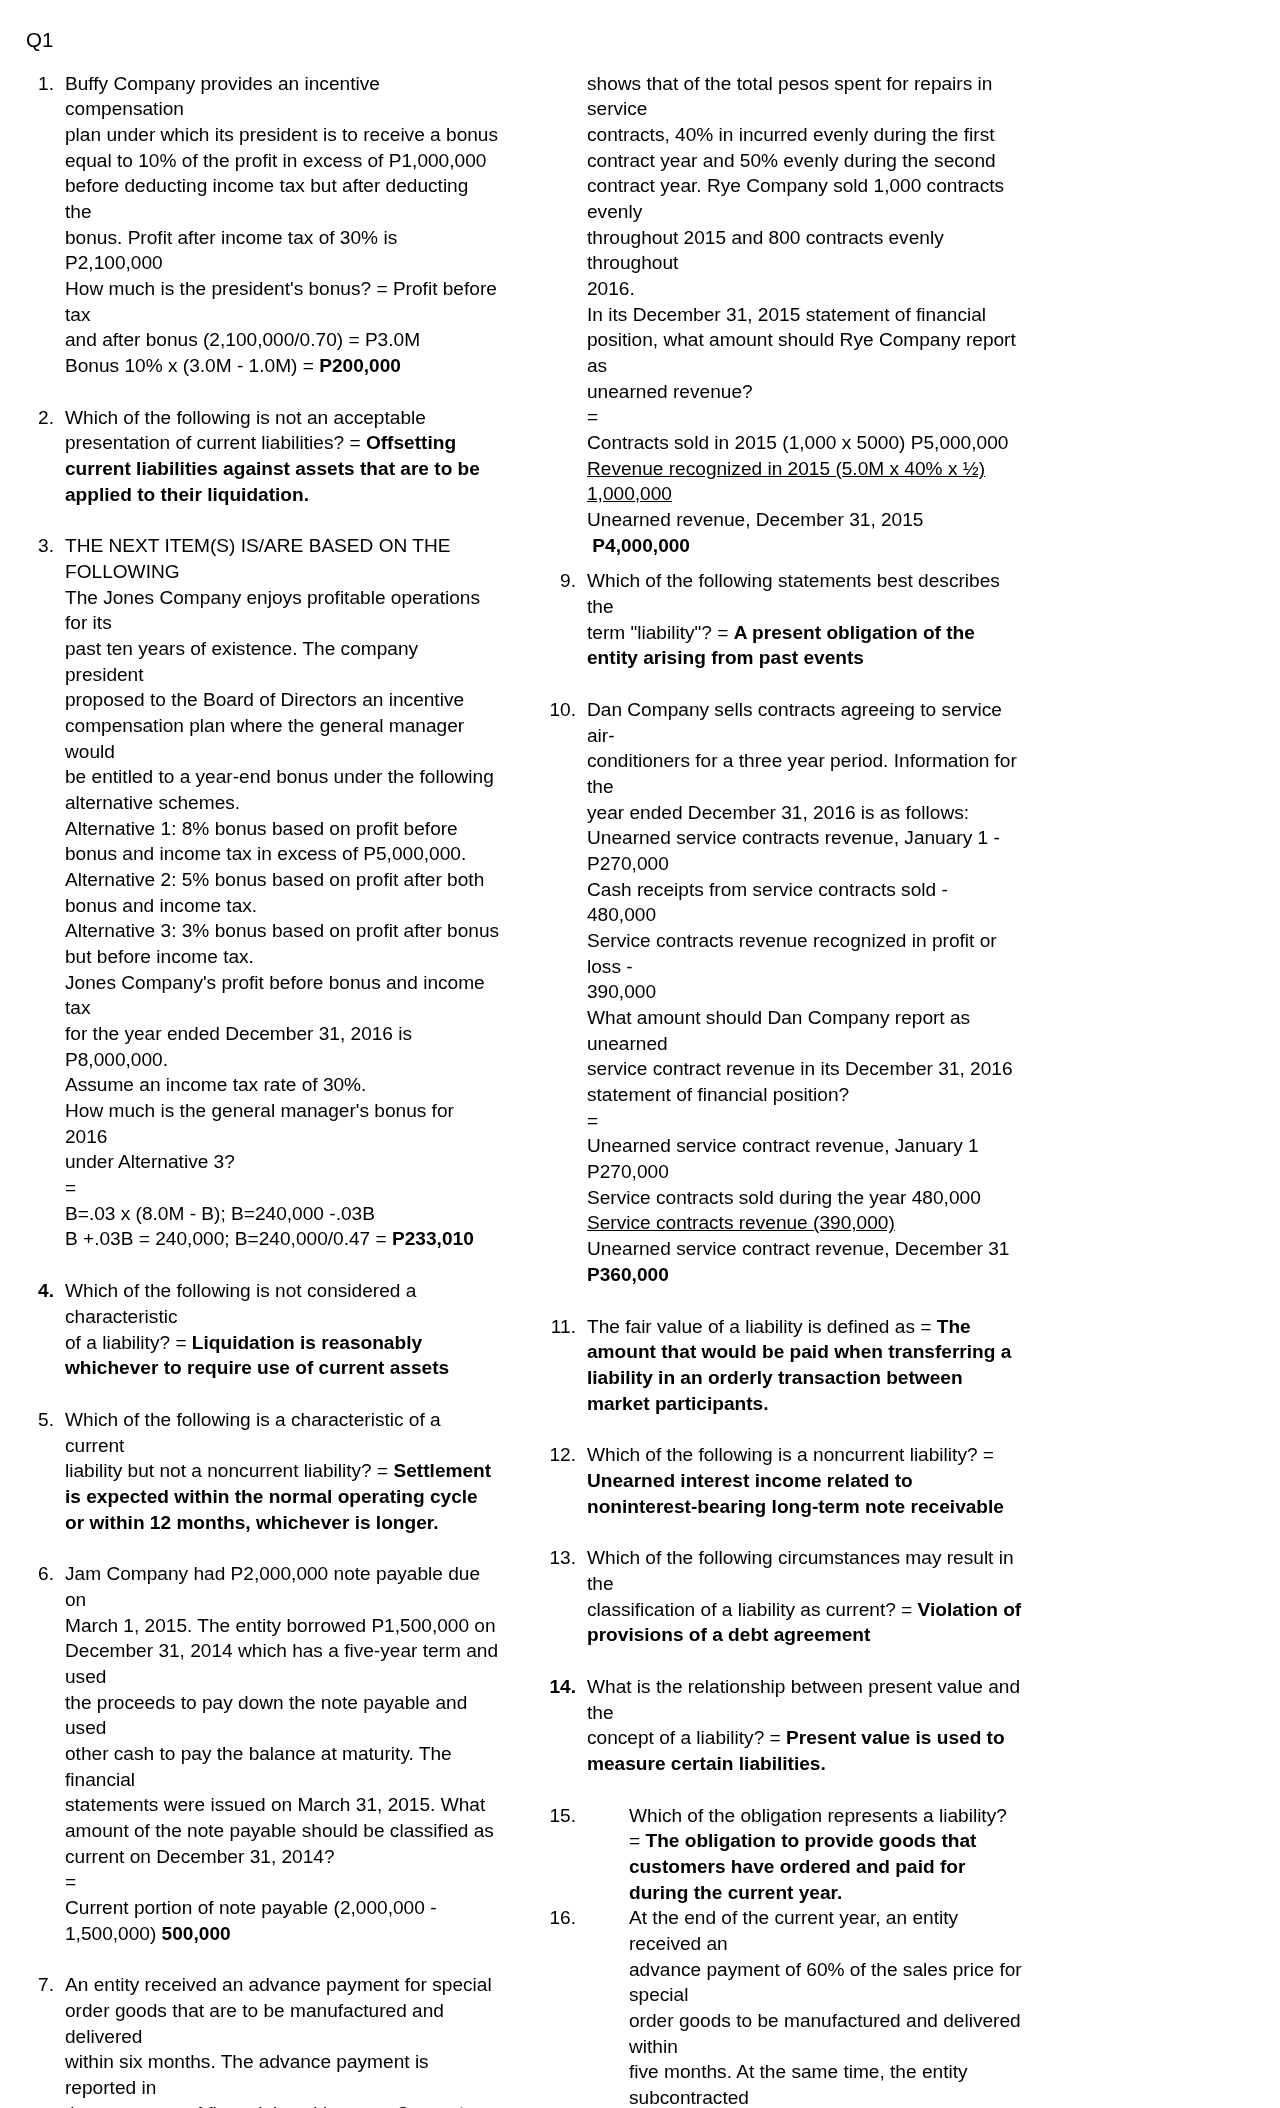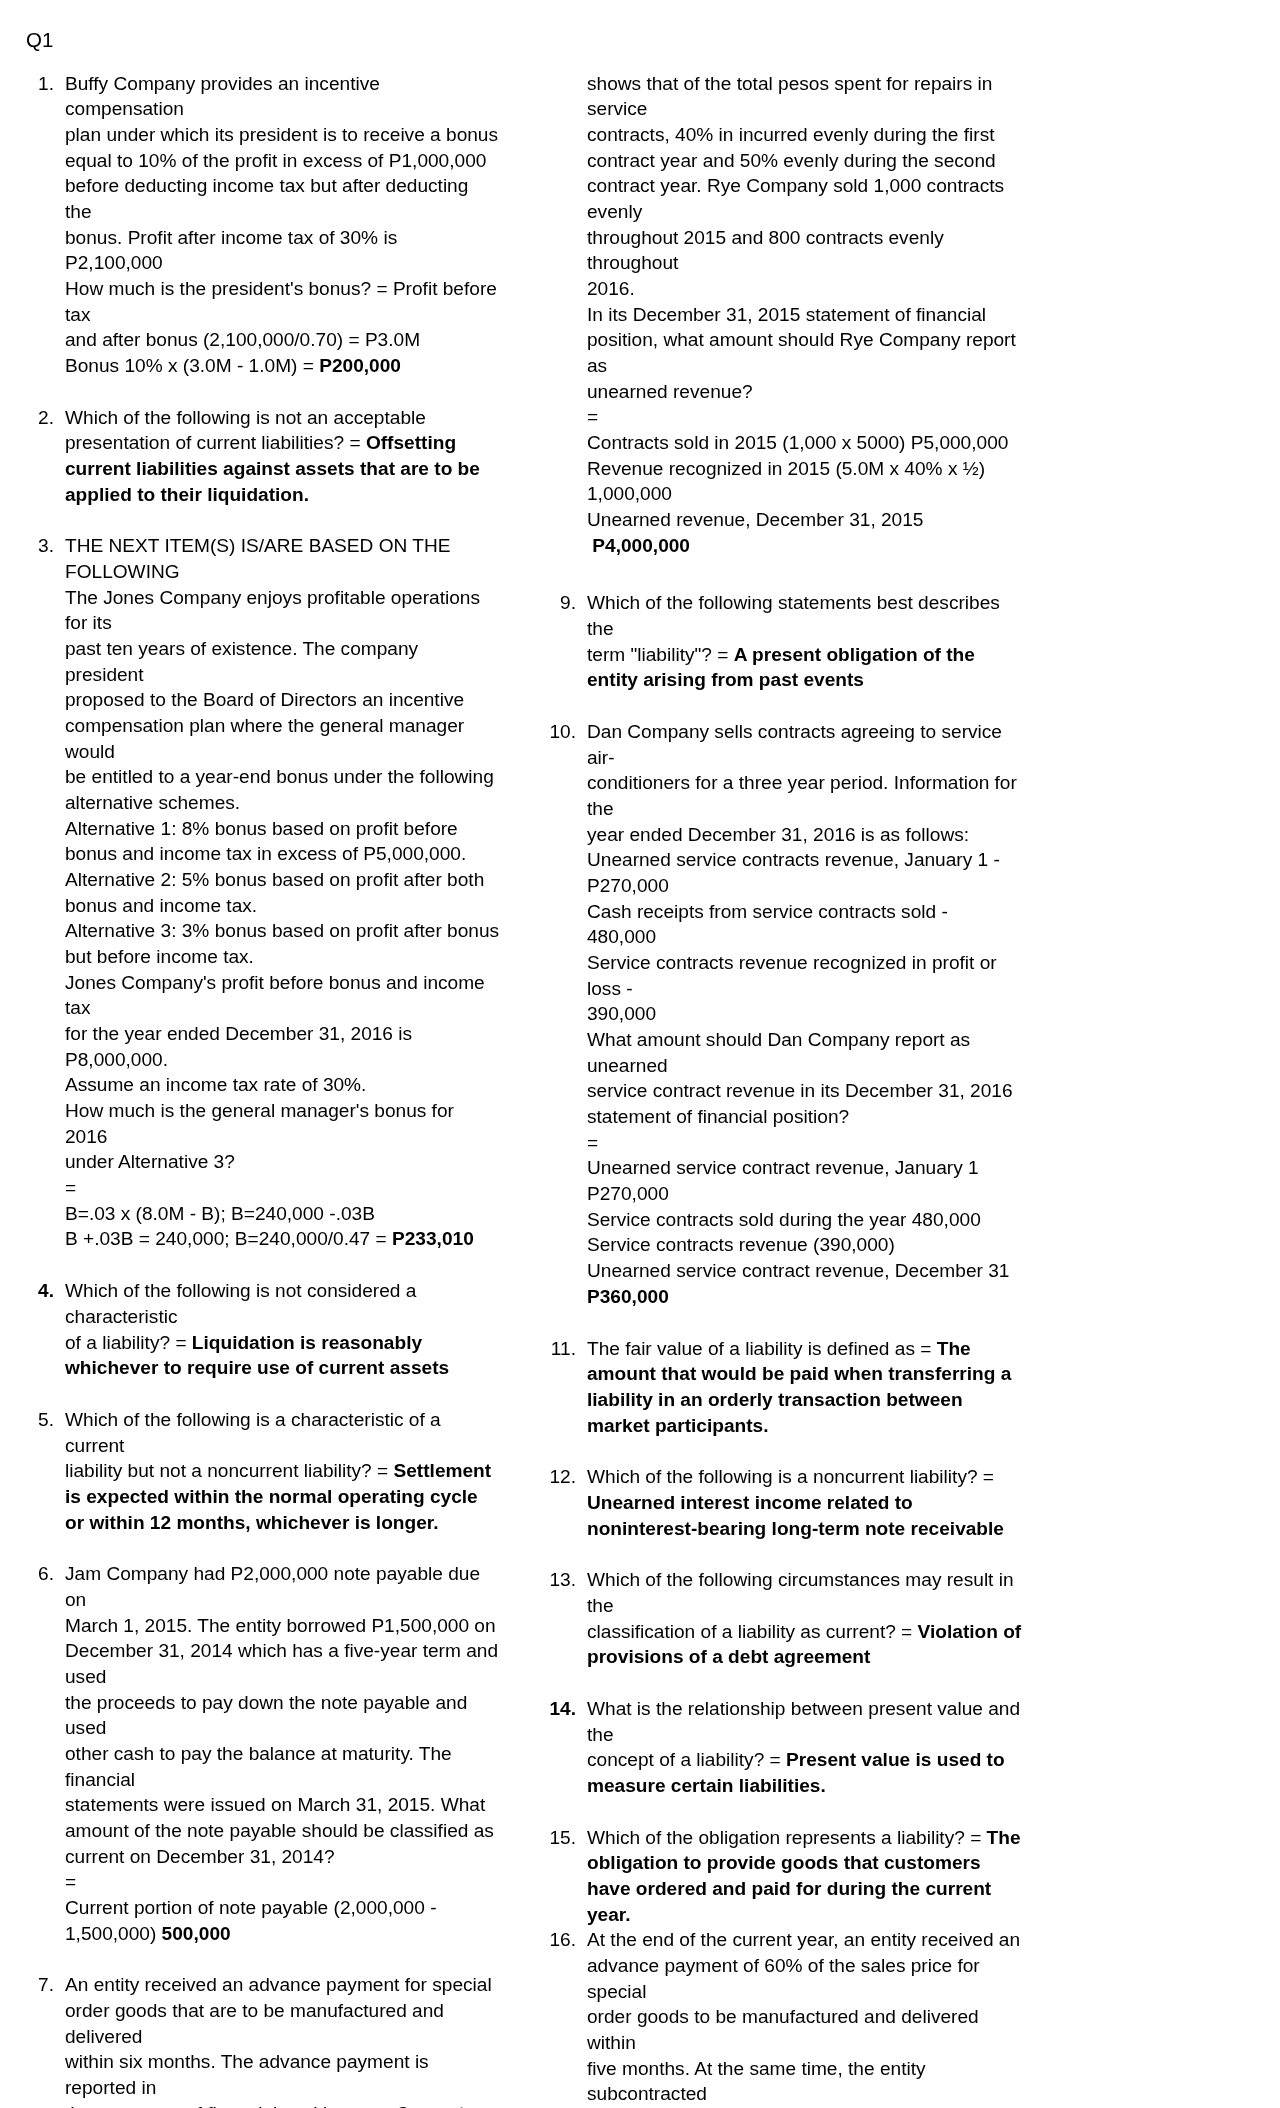--- a/index.html
+++ b/index.html
@@ -46,49 +46,50 @@
   }
   li.qitem {
     display: flex;
     align-items: flex-start;
     margin: 0 0 18px 0;
     font-size: 19.1px;
     line-height: 1.345;
   }
   li.qitem.tight {
     margin-bottom: 0px;
+    gap: 42px;
   }
   li.qitem.gap-sm { margin-bottom: 12px; }
   li.qitem.gap-lg { margin-bottom: 26px; }
 
   .num {
     flex: 0 0 auto;
     min-width: 30px;
     text-align: right;
     padding-right: 11px;
     font-size: 19.1px;
     line-height: 1.345;
     white-space: nowrap;
   }
   .num.bold { font-weight: bold; }
   .body {
     flex: 1 1 auto;
     min-width: 0;
   }
   b, .b { font-weight: bold; }
-  .u { }
+  .u { text-decoration: underline; }
   .bu { font-weight: bold; }
 
   
   .col.right ol.qlist { padding-top: 0; }
 
   .lead-block {
     font-size: 19.1px;
     line-height: 1.345;
-    margin: 0 0 32px 0;
+    margin: 0 0 10px 0;
     padding-left: 41px;
   }
 </style>
 </head>
 <body>
 
 <div class="page">
 
   <div class="q-title">Q1</div>
 

